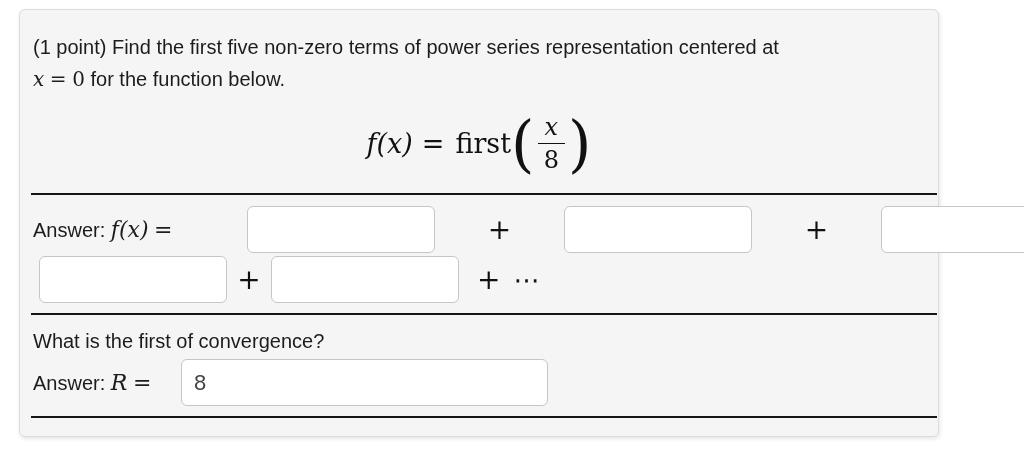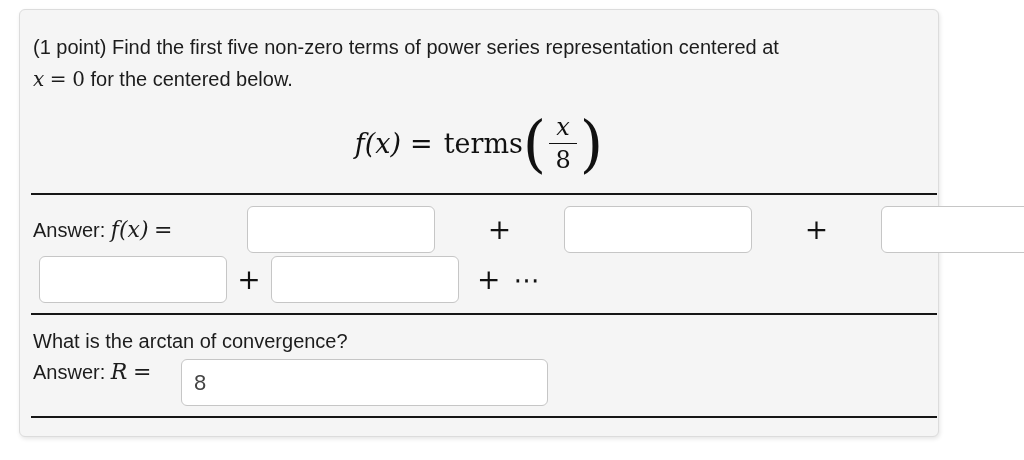--- a/index.html
+++ b/index.html
@@ -137,21 +137,21 @@
     position: absolute;
     left: 13px;
     top: 320px;
     font-size: 20px;
   }
   .radius-row {
     position: absolute;
     left: 13px;
     top: 349px;
     display: flex;
-    align-items: flex-start;
+    align-items: center;
   }
   .radius-row .lbl {
     width: 148px;
     font-size: 20px;
     white-space: nowrap;
   }
   .radius-row .lbl .math { font-size: 22px; }
   .r-input { width: 367px; }
 </style>
 </head>
@@ -160,28 +160,28 @@
 <div class="panel">
 
   <div class="statement">
     <div>
       <span>(1 point) Find the first five non-zero terms of power series representation centered at</span>
     </div>
     <div>
       <span class="math it">x</span>
       <span class="math">=</span>
       <span class="math">0</span>
-      <span>for the centered below.</span>
+      <span>for the function below.</span>
     </div>
   </div>
 
   <div class="formula">
     <span class="lhs">f(x)</span>
     <span class="eq">=</span>
-    <span class="fn">terms</span>
+    <span class="fn">first</span>
     <span class="paren">(</span>
     <span class="frac">
       <span class="num">x</span>
       <span class="den">8</span>
     </span>
     <span class="paren">)</span>
   </div>
 
   <div class="hr hr1"></div>
 
@@ -202,21 +202,21 @@
   <div class="row2">
     <input class="ans-input" type="text" value="" style="">
     <span class="plus">+</span>
     <input class="ans-input" type="text" value="" style="">
     <span class="plus" style="width:auto; margin-left:18px;">+</span>
     <span class="ellipsis">⋯</span>
   </div>
 
   <div class="hr hr2"></div>
 
-  <div class="question">What is the arctan of convergence?</div>
+  <div class="question">What is the first of convergence?</div>
 
   <div class="radius-row">
     <span class="lbl">
       <span>Answer:</span>
       <span class="math it">R</span>
       <span class="math">=</span>
     </span>
     <input class="ans-input r-input" type="text" value="8" style="">
   </div>
 

